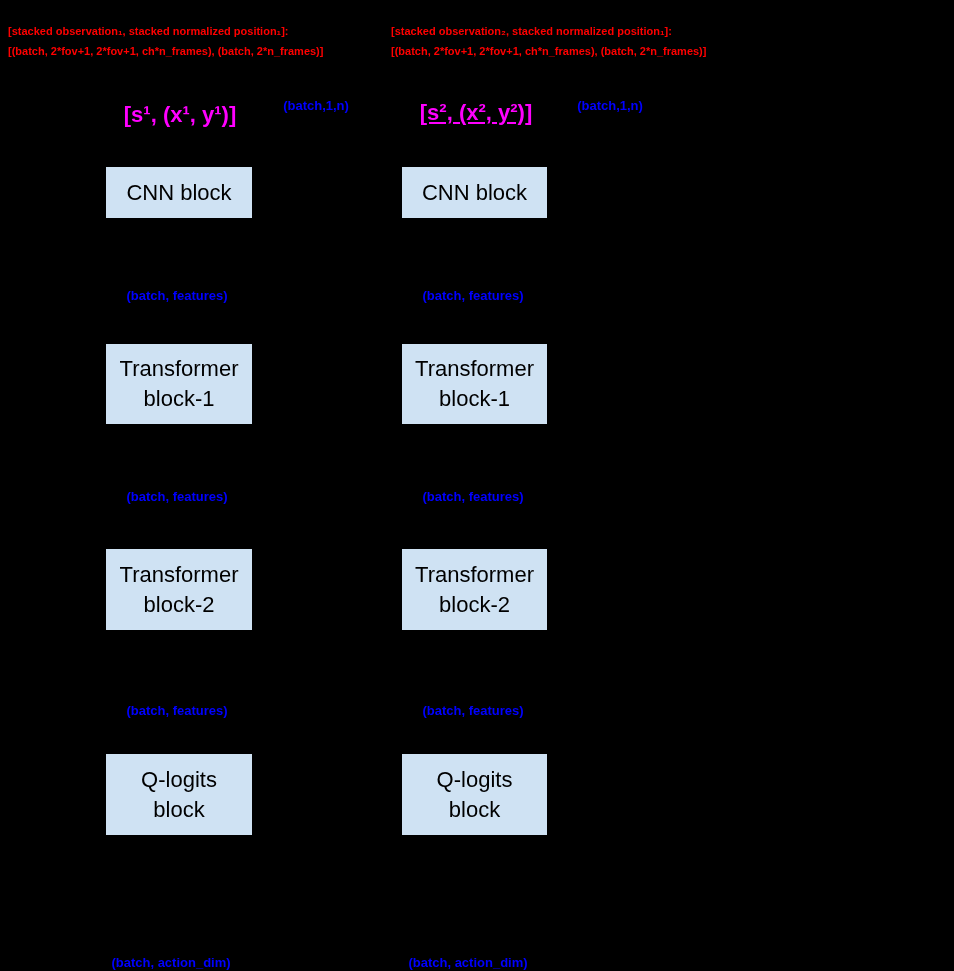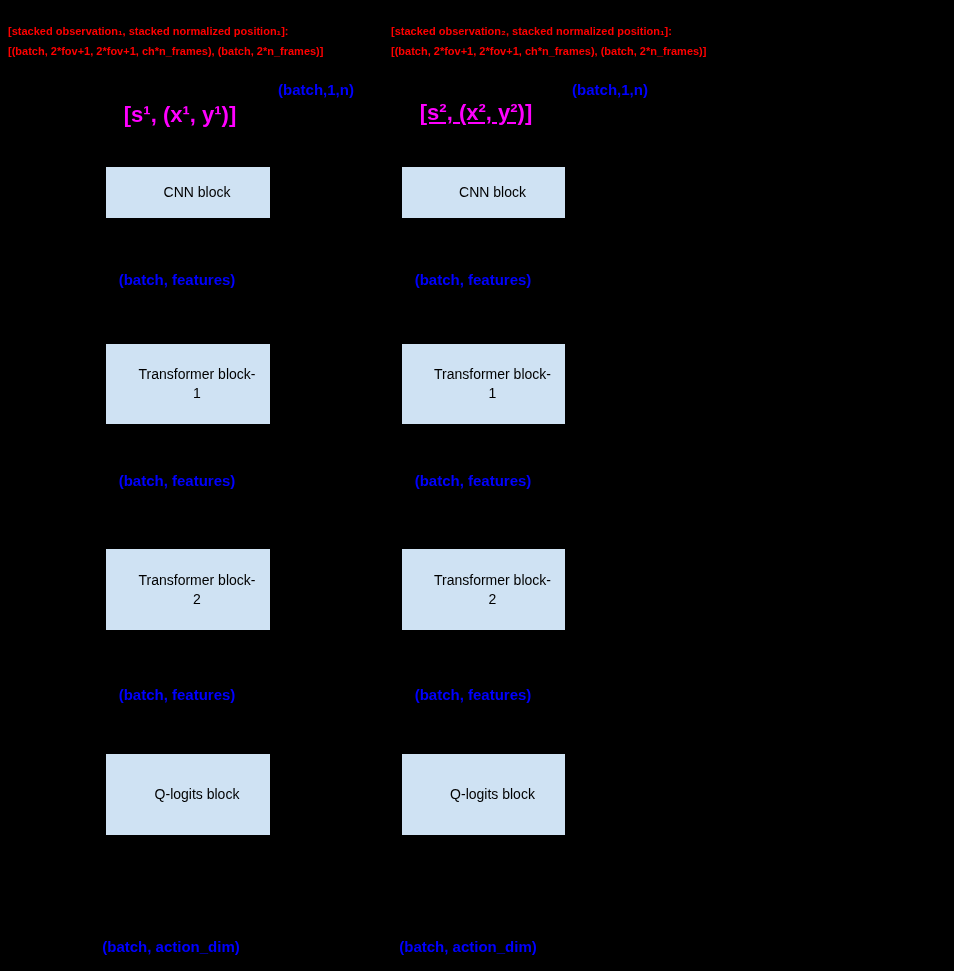--- a/index.html
+++ b/index.html
@@ -22,45 +22,45 @@
     font-size: 11px;
     font-weight: bold;
     line-height: 20px;
     white-space: nowrap;
   }
   
   .shape-label {
     position: absolute;
     transform: translate(-50%, -50%);
     color: #0000ff;
-    font-size: 15px;
+    font-size: 13px;
     font-weight: bold;
     white-space: nowrap;
+    margin-top: 16px;
   }
   
   .input-label {
     position: absolute;
     transform: translate(-50%, -50%);
     color: #ff00ff;
     font-size: 22px;
     font-weight: bold;
     white-space: nowrap;
   }
   
   .block {
     position: absolute;
     background: #cfe2f3;
     color: #000000;
-    font-size: 14px;
+    font-size: 22px;
     line-height: 1.35;
     display: flex;
     align-items: center;
     justify-content: center;
     text-align: center;
-    padding-left: 18px;
   }
   .block .block-label {
     padding: 0 14px;
   }
   .col1 { left: 106px; width: 146px; }
   .col2 { left: 402px; width: 145px; }
 </style>
 </head>
 <body>
 

